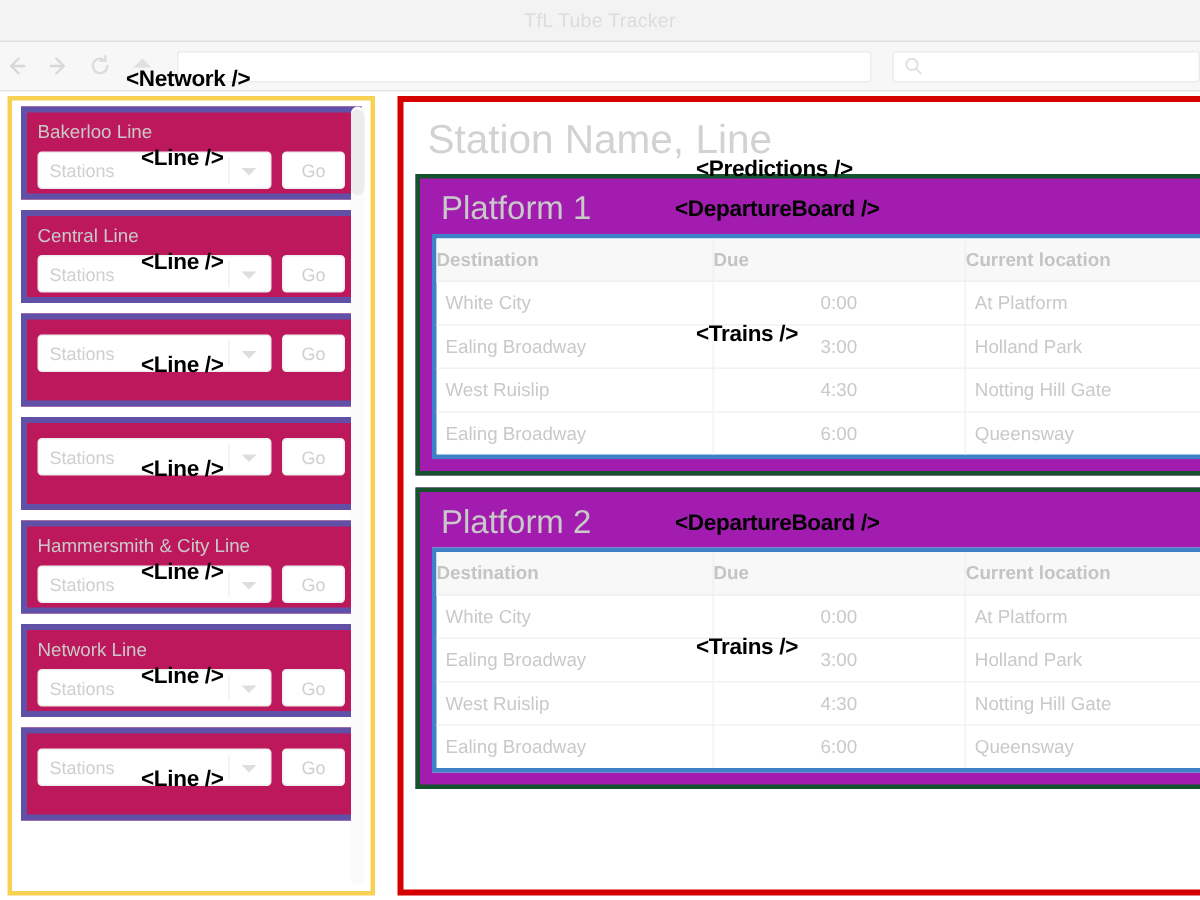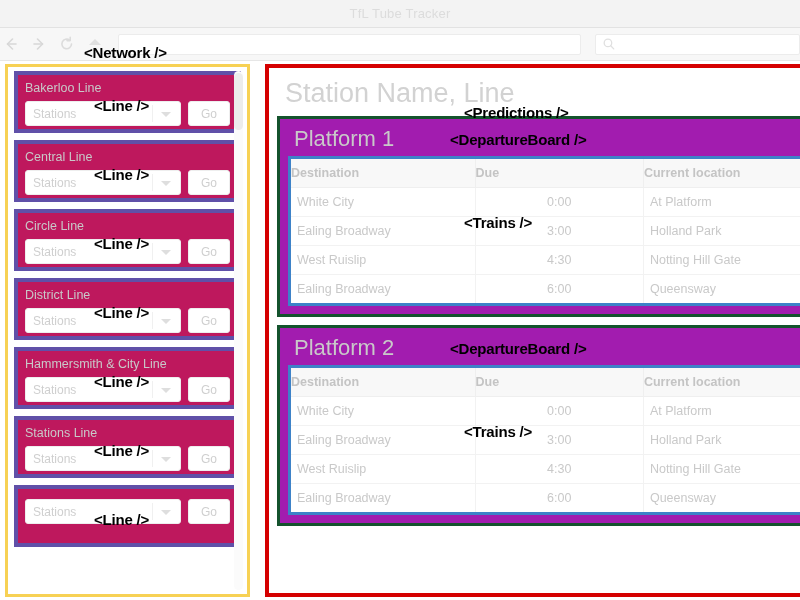--- a/index.html
+++ b/index.html
@@ -296,33 +296,31 @@
                 <div class="station-select">
                   <span class="ph">Stations</span>
                   <span class="sel-divider"></span>
                   <span class="chev"></span>
                 </div>
                 <div class="go-btn">Go</div>
               </div>
               <span class="ann ann-line">&lt;Line /&gt;</span>
             </div>
             <div class="line-card">
-              <div class="line-name">Circle Line</div>
-              <div class="line-controls">
-                <div class="station-select">
-                  <span class="ph">Stations</span>
-                  <span class="sel-divider"></span>
-                  <span class="chev"></span>
-                </div>
-                <div class="go-btn">Go</div>
-              </div>
-              <span class="ann ann-line">&lt;Line /&gt;</span>
-            </div>
-            <div class="line-card">
-              <div class="line-name">District Line</div>
+              <div class="line-controls">
+                <div class="station-select">
+                  <span class="ph">Stations</span>
+                  <span class="sel-divider"></span>
+                  <span class="chev"></span>
+                </div>
+                <div class="go-btn">Go</div>
+              </div>
+              <span class="ann ann-line">&lt;Line /&gt;</span>
+            </div>
+            <div class="line-card">
               <div class="line-controls">
                 <div class="station-select">
                   <span class="ph">Stations</span>
                   <span class="sel-divider"></span>
                   <span class="chev"></span>
                 </div>
                 <div class="go-btn">Go</div>
               </div>
               <span class="ann ann-line">&lt;Line /&gt;</span>
             </div>
@@ -332,21 +330,21 @@
                 <div class="station-select">
                   <span class="ph">Stations</span>
                   <span class="sel-divider"></span>
                   <span class="chev"></span>
                 </div>
                 <div class="go-btn">Go</div>
               </div>
               <span class="ann ann-line">&lt;Line /&gt;</span>
             </div>
             <div class="line-card">
-              <div class="line-name">Stations Line</div>
+              <div class="line-name">Network Line</div>
               <div class="line-controls">
                 <div class="station-select">
                   <span class="ph">Stations</span>
                   <span class="sel-divider"></span>
                   <span class="chev"></span>
                 </div>
                 <div class="go-btn">Go</div>
               </div>
               <span class="ann ann-line">&lt;Line /&gt;</span>
             </div>

